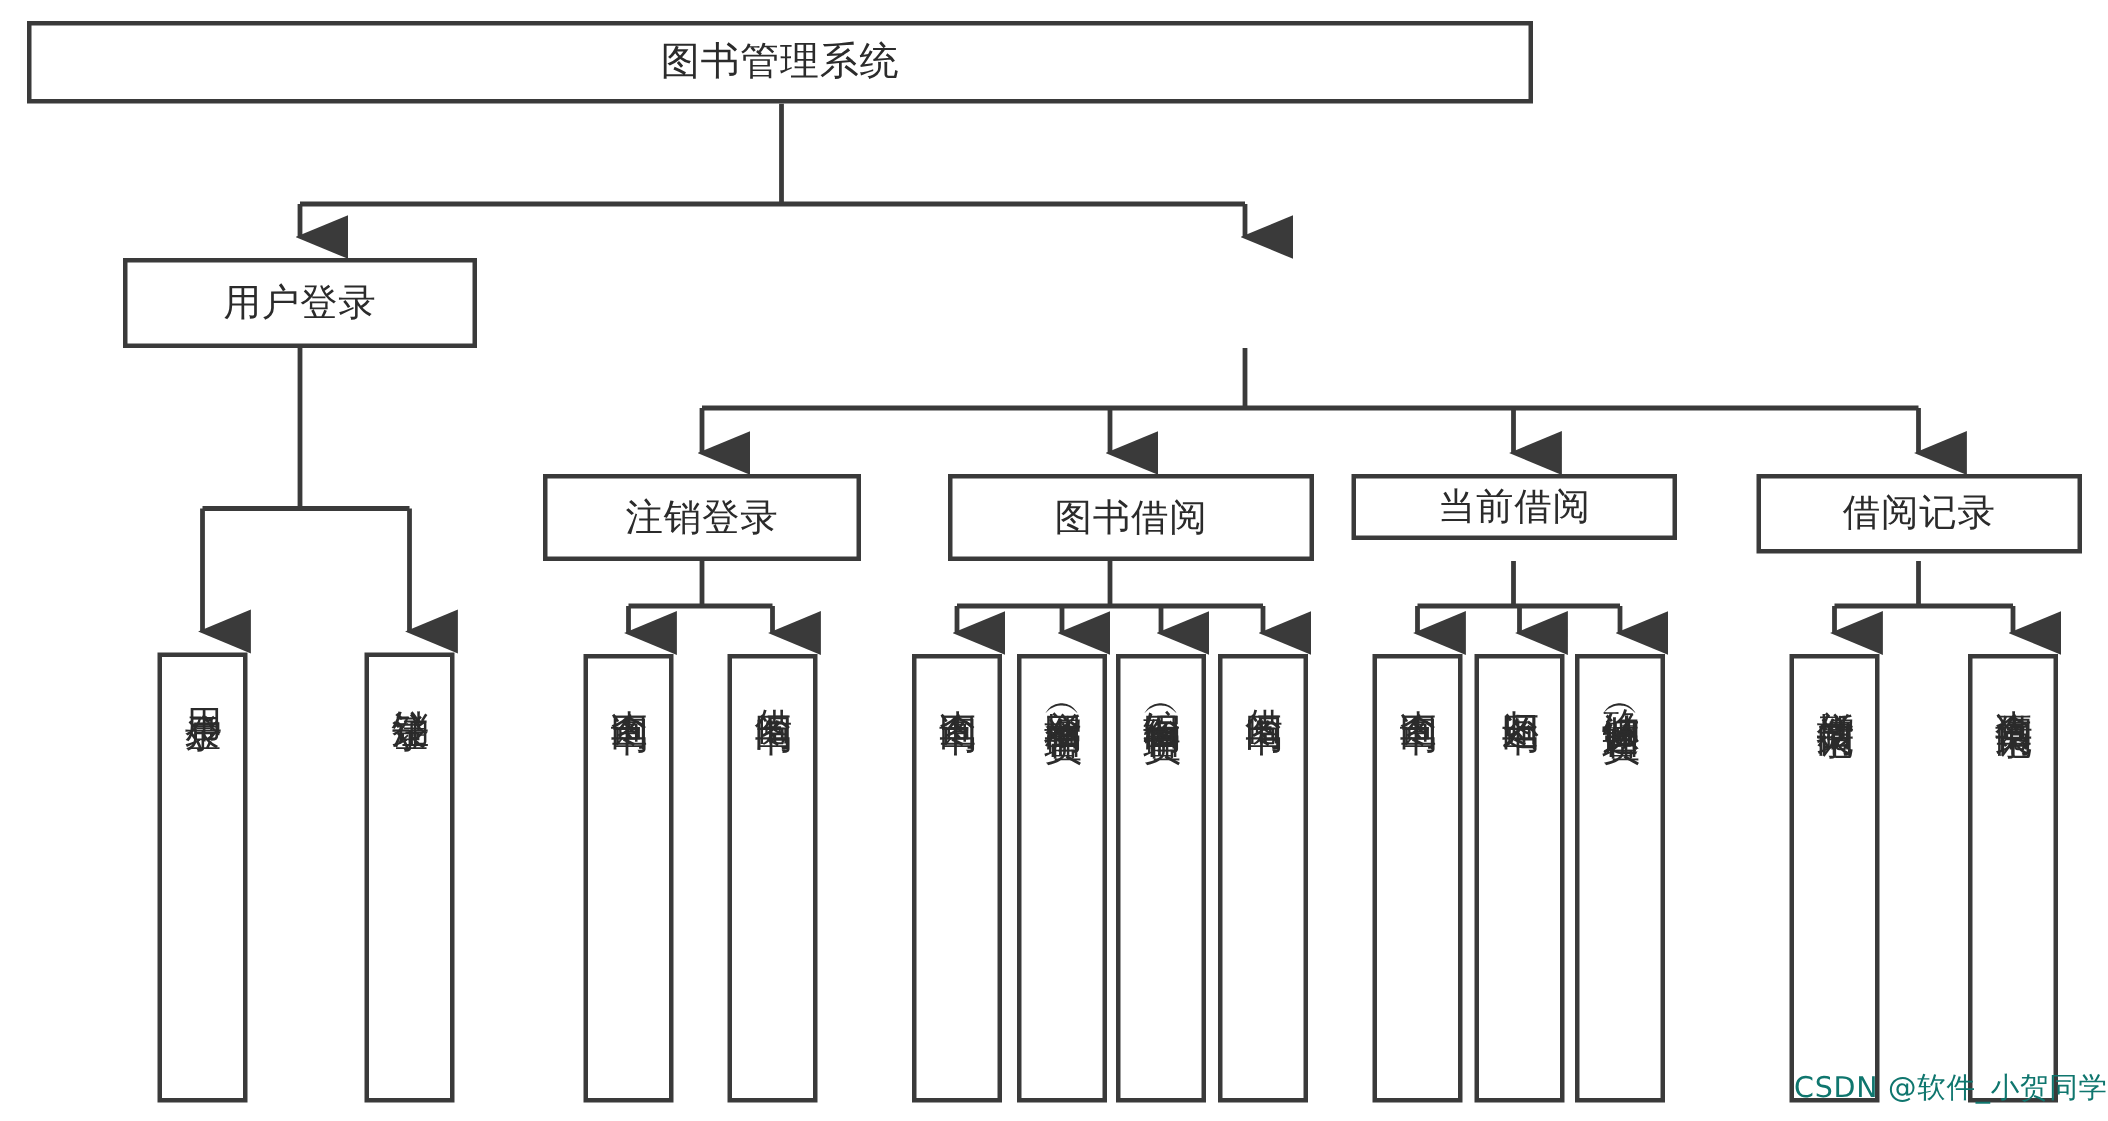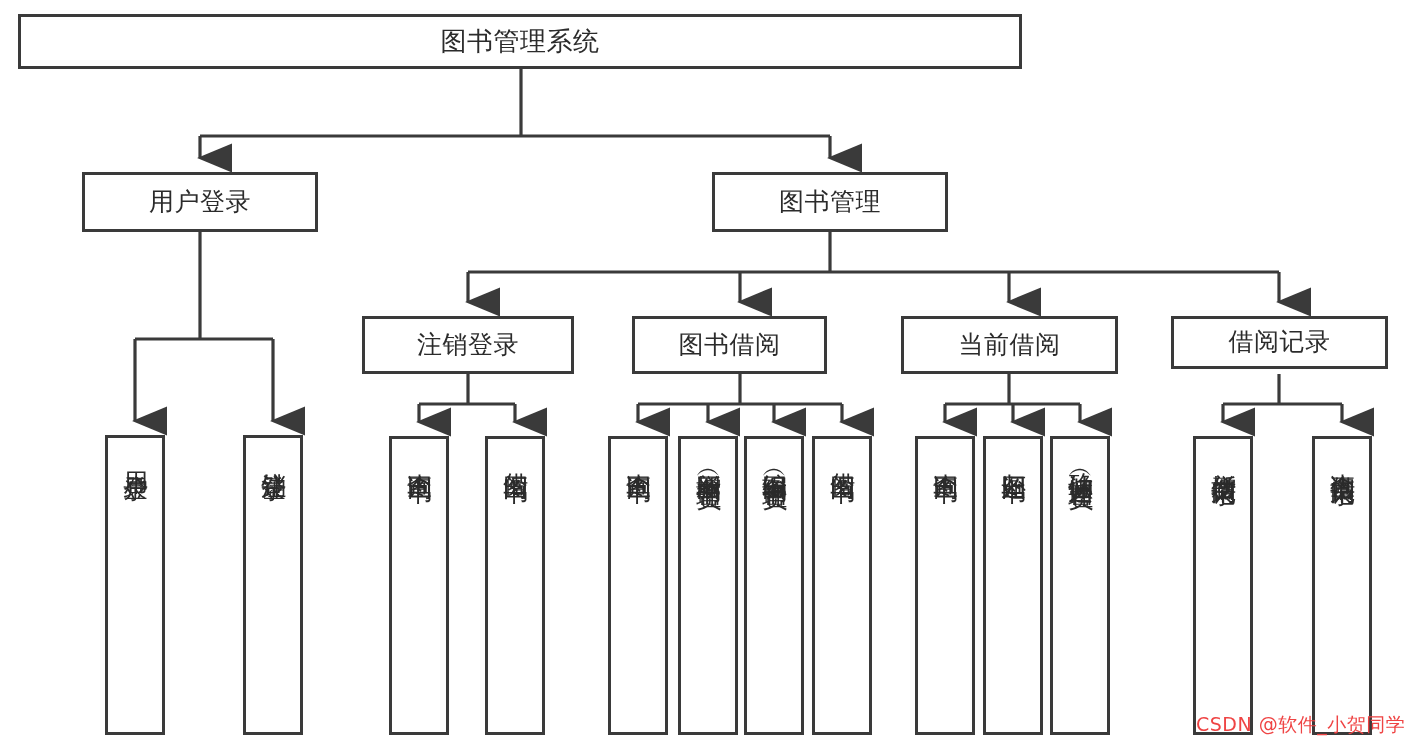--- a/index.html
+++ b/index.html
@@ -62,21 +62,21 @@
     writing-mode: vertical-rl;
     text-orientation: upright;
     font-size: 25px;
     line-height: 1.05;
     letter-spacing: 2px;
     white-space: nowrap;
   }
   .watermark {
     position: absolute;
     font-size: 19px;
-    color: #ef4444;
+    color: #0f766e;
     white-space: nowrap;
     letter-spacing: 0.5px;
   }
 </style>
 </head>
 <body>
 
 <div id="canvas">
 
   <svg class="wires" viewBox="0 0 1405 747" xmlns="http://www.w3.org/2000/svg">
@@ -130,33 +130,30 @@
   </svg>
 
   <div class="node horiz root" style="left:18px; top:14px; width:1004px; height:55px;">
     <span class="node-label">图书管理系统</span>
   </div>
 
   <div class="node horiz" style="left:82px; top:172px; width:236px; height:60px;">
     <span class="node-label">用户登录</span>
   </div>
 
-  <div class="node horiz" style="left:712px; top:172px; width:236px; height:60px;">
-    <span class="node-label">图书管理</span>
-  </div>
 
   <div class="node horiz" style="left:362px; top:316px; width:212px; height:58px;">
     <span class="node-label">注销登录</span>
   </div>
 
-  <div class="node horiz" style="left:632px; top:316px; width:195px; height:58px;">
+  <div class="node horiz" style="left:632px; top:316px; width:244px; height:58px;">
     <span class="node-label">图书借阅</span>
   </div>
 
-  <div class="node horiz" style="left:901px; top:316px; width:217px; height:58px;">
+  <div class="node horiz" style="left:901px; top:316px; width:217px; height:44px;">
     <span class="node-label">当前借阅</span>
   </div>
 
   <div class="node horiz" style="left:1171px; top:316px; width:217px; height:53px;">
     <span class="node-label">借阅记录</span>
   </div>
 
   <div class="node vert" style="left:105px; top:435px; width:60px; height:300px;">
     <span class="node-label">用户登录</span>
   </div>

